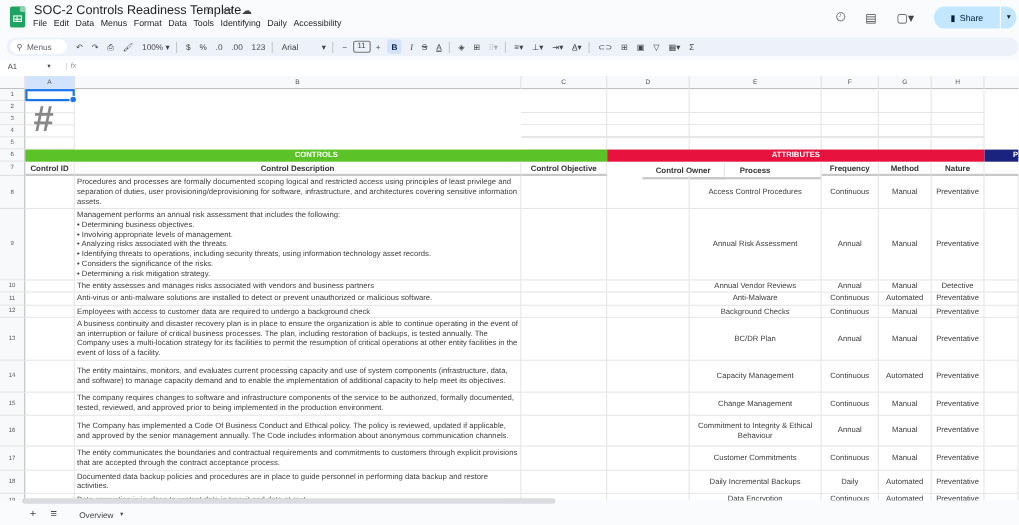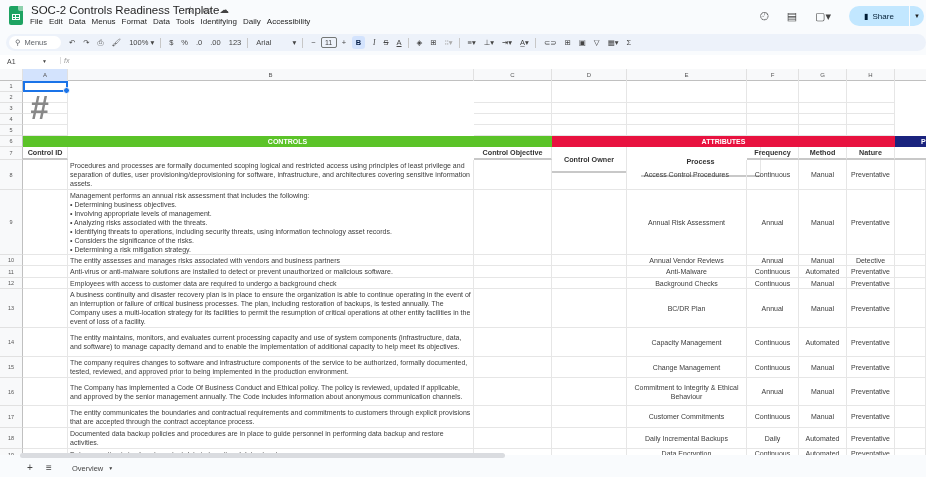--- a/index.html
+++ b/index.html
@@ -186,23 +186,24 @@
     <span class="hash">#</span>
   </div>
 
   <div class="selected"></div>
 
   <div class="band" style="left:23px;top:67px;width:529px;background:#5bc328">CONTROLS</div>
   <div class="band" style="left:552px;top:67px;width:343px;background:#e8123f">ATTRIBUTES</div>
   <div class="band" style="left:895px;top:67px;width:31px;background:#1a237e;justify-content:flex-start;padding-left:26px">P</div>
 
   <div class="hdr" style="left:23px;top:78px;width:45px;height:13px">Control ID</div>
+  <div class="hdr" style="left:68px;top:78px;width:406px;height:13px">Control Description</div>
   <div class="hdr" style="left:474px;top:78px;width:78px;height:13px">Control Objective</div>
-  <div class="hdr" style="left:552px;top:78px;width:75px;height:26px">Control Owner</div>
-  <div class="hdr" style="left:641px;top:78px;width:120px;height:30px">Process</div>
+  <div class="hdr" style="left:584px;top:78px;width:75px;height:16px">Control Owner</div>
+  <div class="hdr" style="left:627px;top:78px;width:120px;height:16px">Process</div>
   <div class="hdr" style="left:747px;top:78px;width:52px;height:13px">Frequency</div>
   <div class="hdr" style="left:799px;top:78px;width:48px;height:13px">Method</div>
   <div class="hdr" style="left:847px;top:78px;width:48px;height:13px">Nature</div>
   <div class="hdr" style="left:895px;top:78px;width:31px;height:13px;border-right:none"></div>
 
   <div class="cell" style="left:23px;top:91px;width:45px;height:30px"></div>
   <div class="cell desc" style="left:68px;top:91px;width:406px;height:30px">Procedures and processes are formally documented scoping logical and restricted access using principles of least privilege and separation of duties, user provisioning/deprovisioning for software, infrastructure, and architectures covering sensitive information assets.</div>
   <div class="cell" style="left:474px;top:91px;width:78px;height:30px"></div>
   <div class="cell" style="left:552px;top:91px;width:75px;height:30px"></div>
   <div class="cell center" style="left:627px;top:91px;width:120px;height:30px">Access Control Procedures</div>

